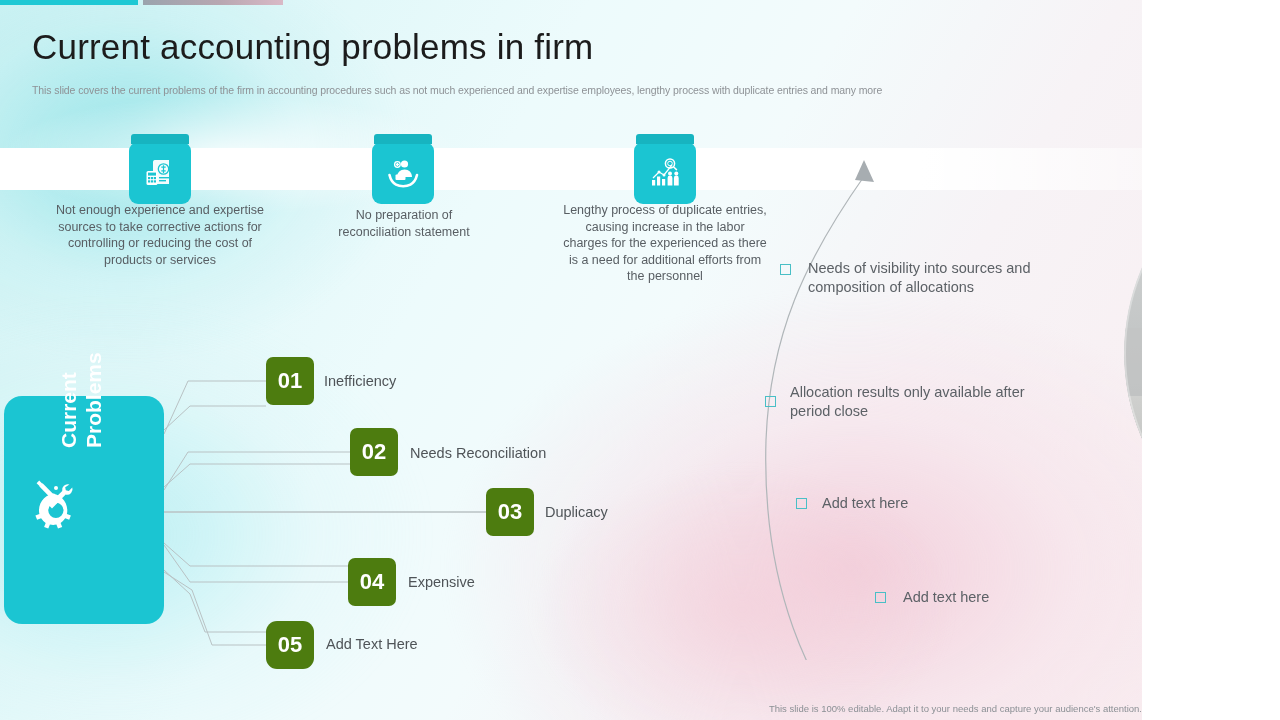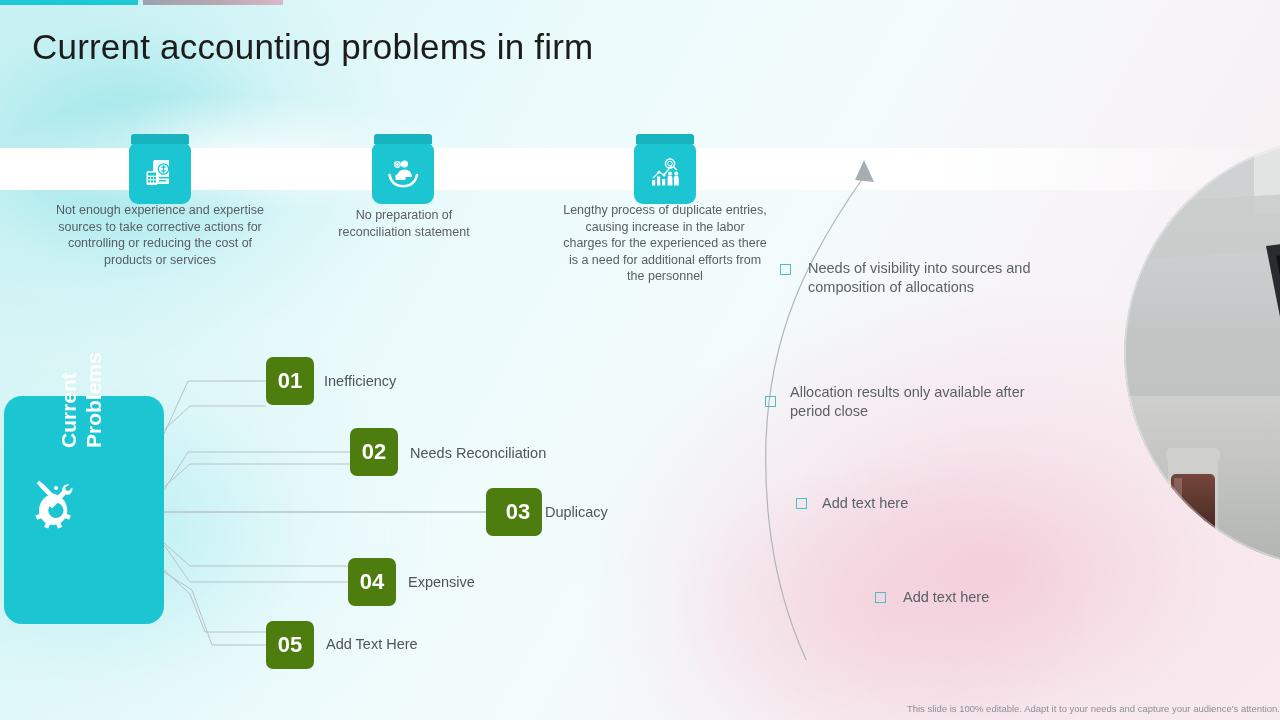--- a/index.html
+++ b/index.html
@@ -3,21 +3,21 @@
 <meta charset="utf-8">
 <title>Current accounting problems in firm</title>
 <style>
   html,body{margin:0;padding:0;}
   body{
     width:1280px;height:720px;overflow:hidden;
     font-family:"Liberation Sans","DejaVu Sans",sans-serif;
     background:#ffffff;
     position:relative;
   }
-  #slide{position:absolute;inset:0;width:1280px;height:720px;overflow:hidden;background:#ffffff;}
+  #slide{position:absolute;inset:0;width:1142px;height:720px;overflow:hidden;background:#ffffff;}
 
   
   .bg-base{position:absolute;inset:0;
     background:linear-gradient(120deg,#cdf2f3 0%,#def7f8 18%,#edfbfc 38%,#f3fbfc 55%,#f7f3f6 72%,#f9eef1 100%);}
   .bg-teal-blob{position:absolute;left:-150px;top:-60px;width:560px;height:420px;border-radius:50%;
     background:radial-gradient(closest-side,rgba(99,215,221,.55),rgba(150,230,236,.16) 62%,rgba(255,255,255,0) 100%);
     filter:blur(6px);}
   .bg-teal-blob2{position:absolute;left:-210px;top:300px;width:640px;height:470px;border-radius:50%;
     background:radial-gradient(closest-side,rgba(120,225,232,.38),rgba(190,240,244,.12) 65%,rgba(255,255,255,0) 100%);
     filter:blur(8px);}
@@ -84,20 +84,21 @@
   <div class="bg-teal-blob"></div>
   <div class="bg-teal-blob2"></div>
   <div class="bg-pink-blob"></div>
   <div class="bg-pink-blob2"></div>
   <div class="bg-white-left"></div>
 
   <div class="topbar topbar-teal"></div>
   <div class="topbar topbar-gray"></div>
 
   <div class="title">Current accounting  problems in firm</div>
+  <div class="subtitle">This slide covers the current problems of the firm in accounting procedures such as not much experienced and expertise employees, lengthy process with duplicate entries and many more</div>
 
   <div class="white-band-fade"></div>
 
   <svg width="1280" height="720" style="position:absolute;left:0;top:0;">
     <g fill="none" stroke="#b9c2c4" stroke-width="1">
 
       <path d="M164,430 L190,406 L266,406"></path>
 
       <path d="M164,487 L190,464 L350,464"></path>
 
@@ -301,24 +302,24 @@
   </svg>
   <div class="problems-label">Current
 Problems</div>
 
   <div class="num-box" style="left:266px;top:357px;">01</div>
   <div class="num-label" style="left:324px;top:373px;">Inefficiency</div>
 
   <div class="num-box" style="left:350px;top:428px;">02</div>
   <div class="num-label" style="left:410px;top:445px;">Needs Reconciliation</div>
 
-  <div class="num-box" style="left:486px;top:488px;padding-left:8px;">03</div>
+  <div class="num-box" style="left:486px;top:488px;">03</div>
   <div class="num-label" style="left:545px;top:504px;">Duplicacy</div>
 
   <div class="num-box" style="left:348px;top:558px;">04</div>
   <div class="num-label" style="left:408px;top:574px;">Expensive</div>
 
-  <div class="num-box" style="left:266px;top:621px;">05</div>
+  <div class="num-box" style="left:266px;top:621px;border-radius:11px;">05</div>
   <div class="num-label" style="left:326px;top:636px;">Add Text Here</div>
 
   <div class="footer">This slide is 100% editable.  Adapt it to your needs and capture your audience's attention.</div>
 
 </div>
 
 </body></html>

